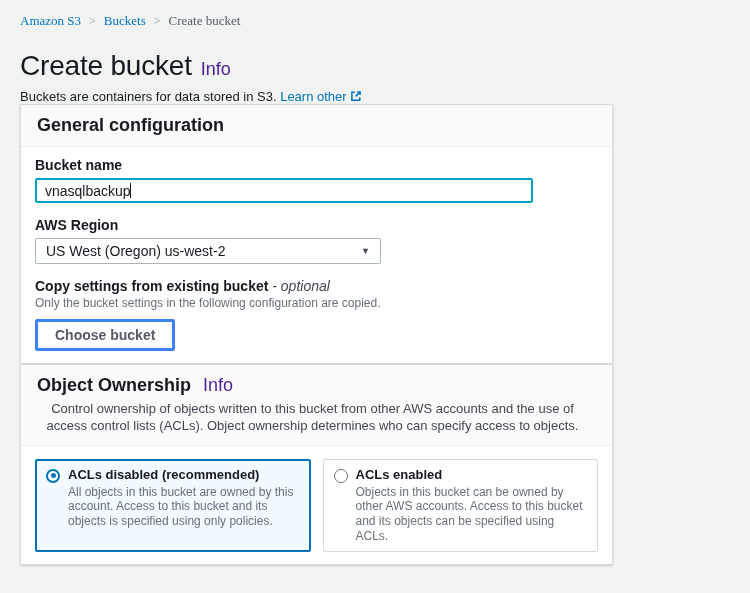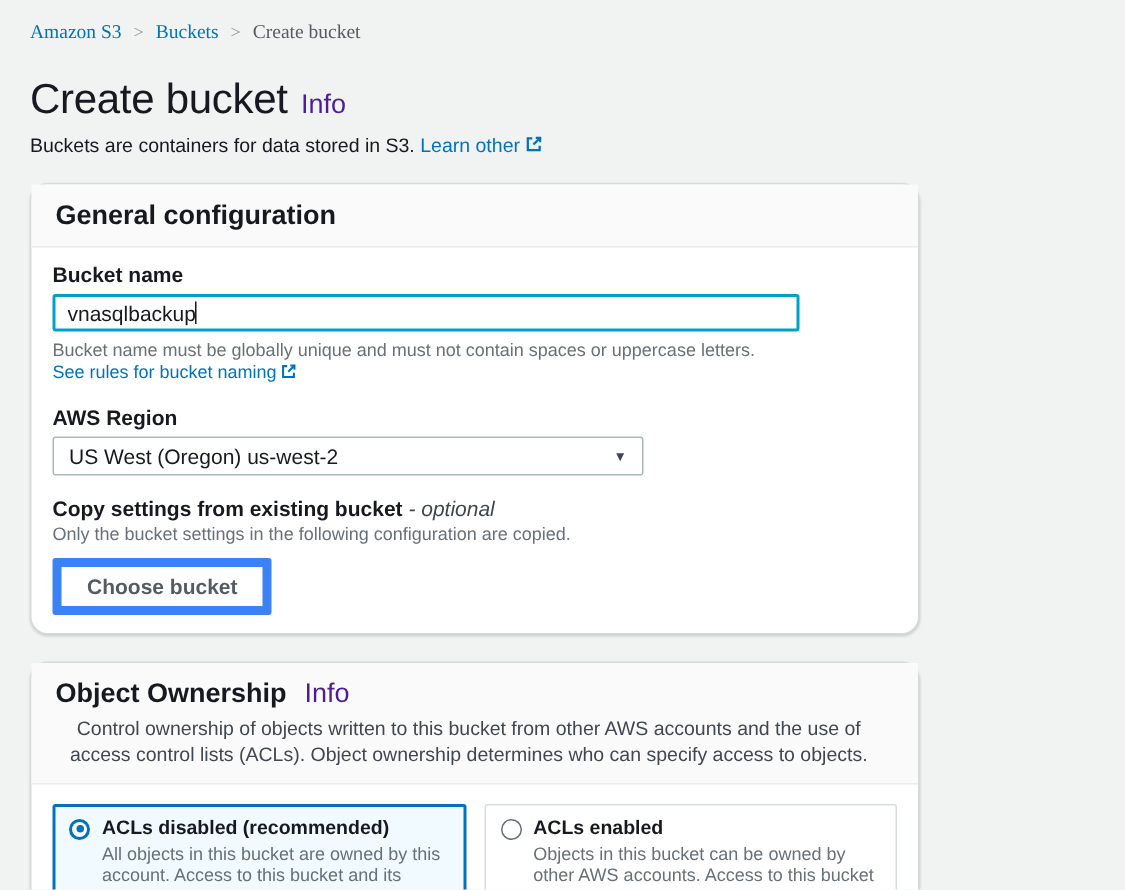--- a/index.html
+++ b/index.html
@@ -21,22 +21,22 @@
   
   .title-row { margin-top:21px; display:flex; align-items:baseline; gap:9px; }
   h1 { font-size:28px; font-weight:400; color:#16191f; letter-spacing:-0.2px; }
   .info-link { font-size:18px; font-weight:normal; color:#4c1d95; text-decoration:none; }
   .page-desc { margin-top:7px; font-size:13px; color:#16191f; }
   .blue-link { color:#0073bb; text-decoration:none; white-space:nowrap; }
   .ext-icon { vertical-align:-1px; margin-left:3px; }
 
   
   .card {
-    margin-top:18px; width:593px; background:#fff;
-    border:1px solid #d5dbdb; border-radius:12px;
+    width:593px; background:#fff;
+    border:1px solid #d5dbdb; border-radius:1px;
     box-shadow:0 1px 2px rgba(0,28,36,.18);
   }
   .card-header {
     background:#fafafa; border-bottom:1px solid #eaeded;
     padding:10px 16px;
   }
   .card-title { font-size:18px; font-weight:bold; display:inline; }
   .card-header .info-link { margin-left:8px; }
   .card-header-desc { margin-top:5px; font-size:13px; color:#414750; line-height:1.3; padding-right:8px;text-align:center; }
   .card-body { padding:10px 14px 12px 14px; }
@@ -49,31 +49,31 @@
     padding:0 8px; font-size:14px; color:#16191f;
     font-family:"Liberation Sans","DejaVu Sans",sans-serif;
     outline:none; background:#fff;
   }
   .text-caret { position:absolute; left:95px; top:5px; width:1px; height:15px; background:#16191f; }
   .helper { margin-top:5px; font-size:12px; color:#687078; line-height:1.25; }
   .helper .blue-link { font-size:12px; }
 
   .mt-section { margin-top:14px; }
   .select-box {
-    margin-top:5px; width:394px; height:26px; background:#fff;
+    margin-top:5px; width:346px; height:26px; background:#fff;
     border:1px solid #aab7b8; border-radius:2px;
     display:flex; align-items:center; justify-content:space-between;
     padding:0 10px; font-size:14px; cursor:pointer;
   }
   .select-caret { font-size:9px; color:#414750; }
 
   .optional { font-style:italic; font-weight:400; color:#414750; }
   .btn {
     margin-top:8px; display:inline-block; background:#fff;
-    border:6px solid #3b82f6; border-radius:2px; color:#545b64;
+    border:3px solid #3b82f6; border-radius:2px; color:#545b64;
     font-weight:bold; font-size:14px; padding:5px 17px; cursor:pointer;
     font-family:"Liberation Sans","DejaVu Sans",sans-serif;
   }
 
   
   .tiles { display:flex; gap:12px; margin-top:3px; }
   .tile {
     flex:1 1 0; border:1px solid #d5dbdb; border-radius:2px; background:#fff;
     padding:7px 10px 8px 10px; display:flex; gap:8px; cursor:pointer;
   }
@@ -119,28 +119,20 @@
     <div class="card-header">
       <span class="card-title">General configuration</span>
     </div>
     <div class="card-body">
 
       <label class="field-label">Bucket name</label>
       <div class="input-wrap">
         <input class="text-input" type="text" value="vnasqlbackup" style="">
         <div class="text-caret"></div>
       </div>
-      <div class="helper">
-        <span>Bucket name must be globally unique and must not contain spaces or uppercase letters.</span>
-        <a href="#" class="blue-link"><span>See rules for bucket naming</span><svg class="ext-icon" width="11" height="11" viewBox="0 0 16 16">
-              <path d="M13 9.5V13.5H2.5V3H6.5" fill="none" stroke="currentColor" stroke-width="2"></path>
-              <path d="M9.5 2.5H13.5V6.5" fill="none" stroke="currentColor" stroke-width="2"></path>
-              <path d="M13 3L7.5 8.5" fill="none" stroke="currentColor" stroke-width="2"></path>
-            </svg></a>
-      </div>
 
       <div class="mt-section">
         <label class="field-label">AWS Region</label>
         <div class="select-box">
           <span>US West (Oregon) us-west-2</span>
           <span class="select-caret">▼</span>
         </div>
       </div>
 
       <div class="mt-section">

